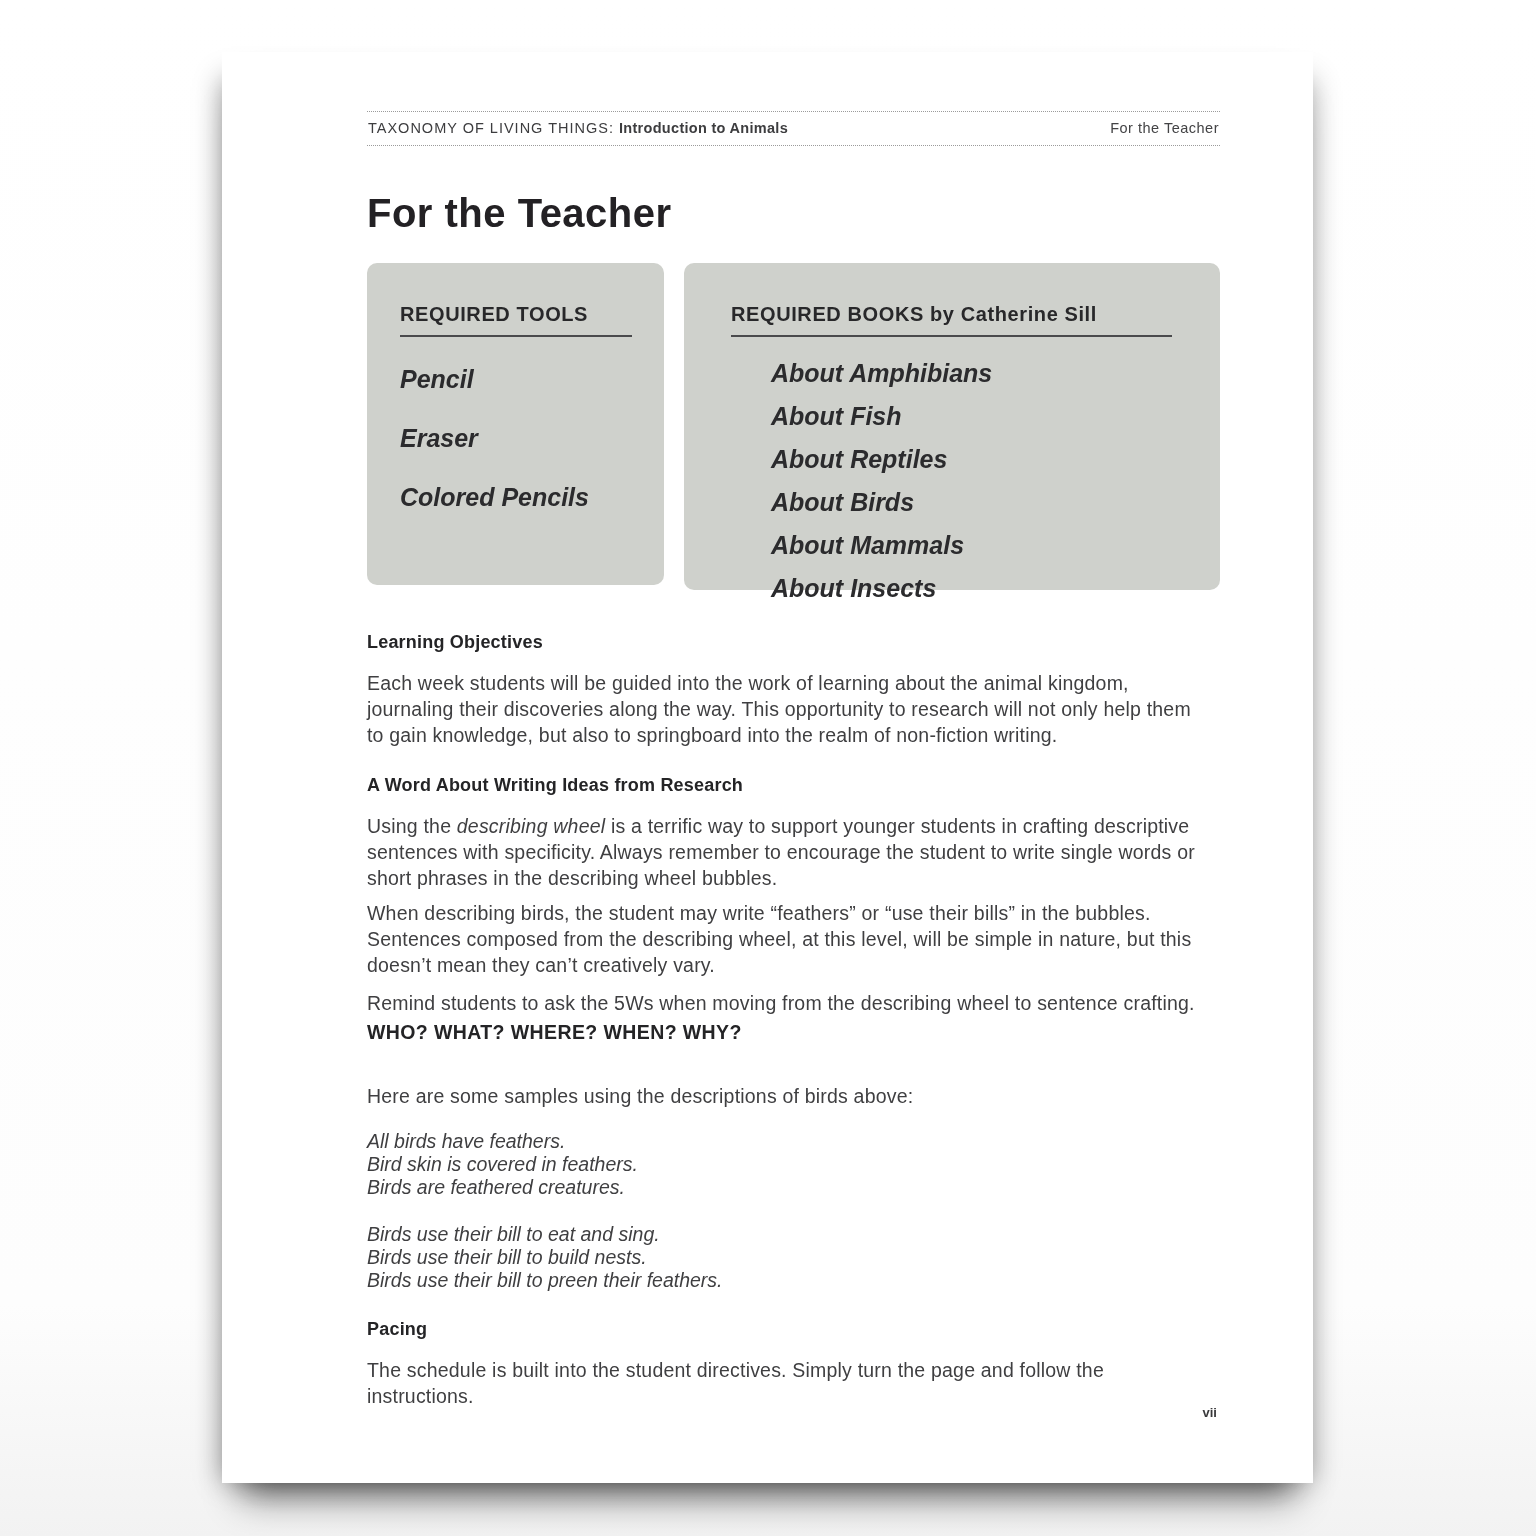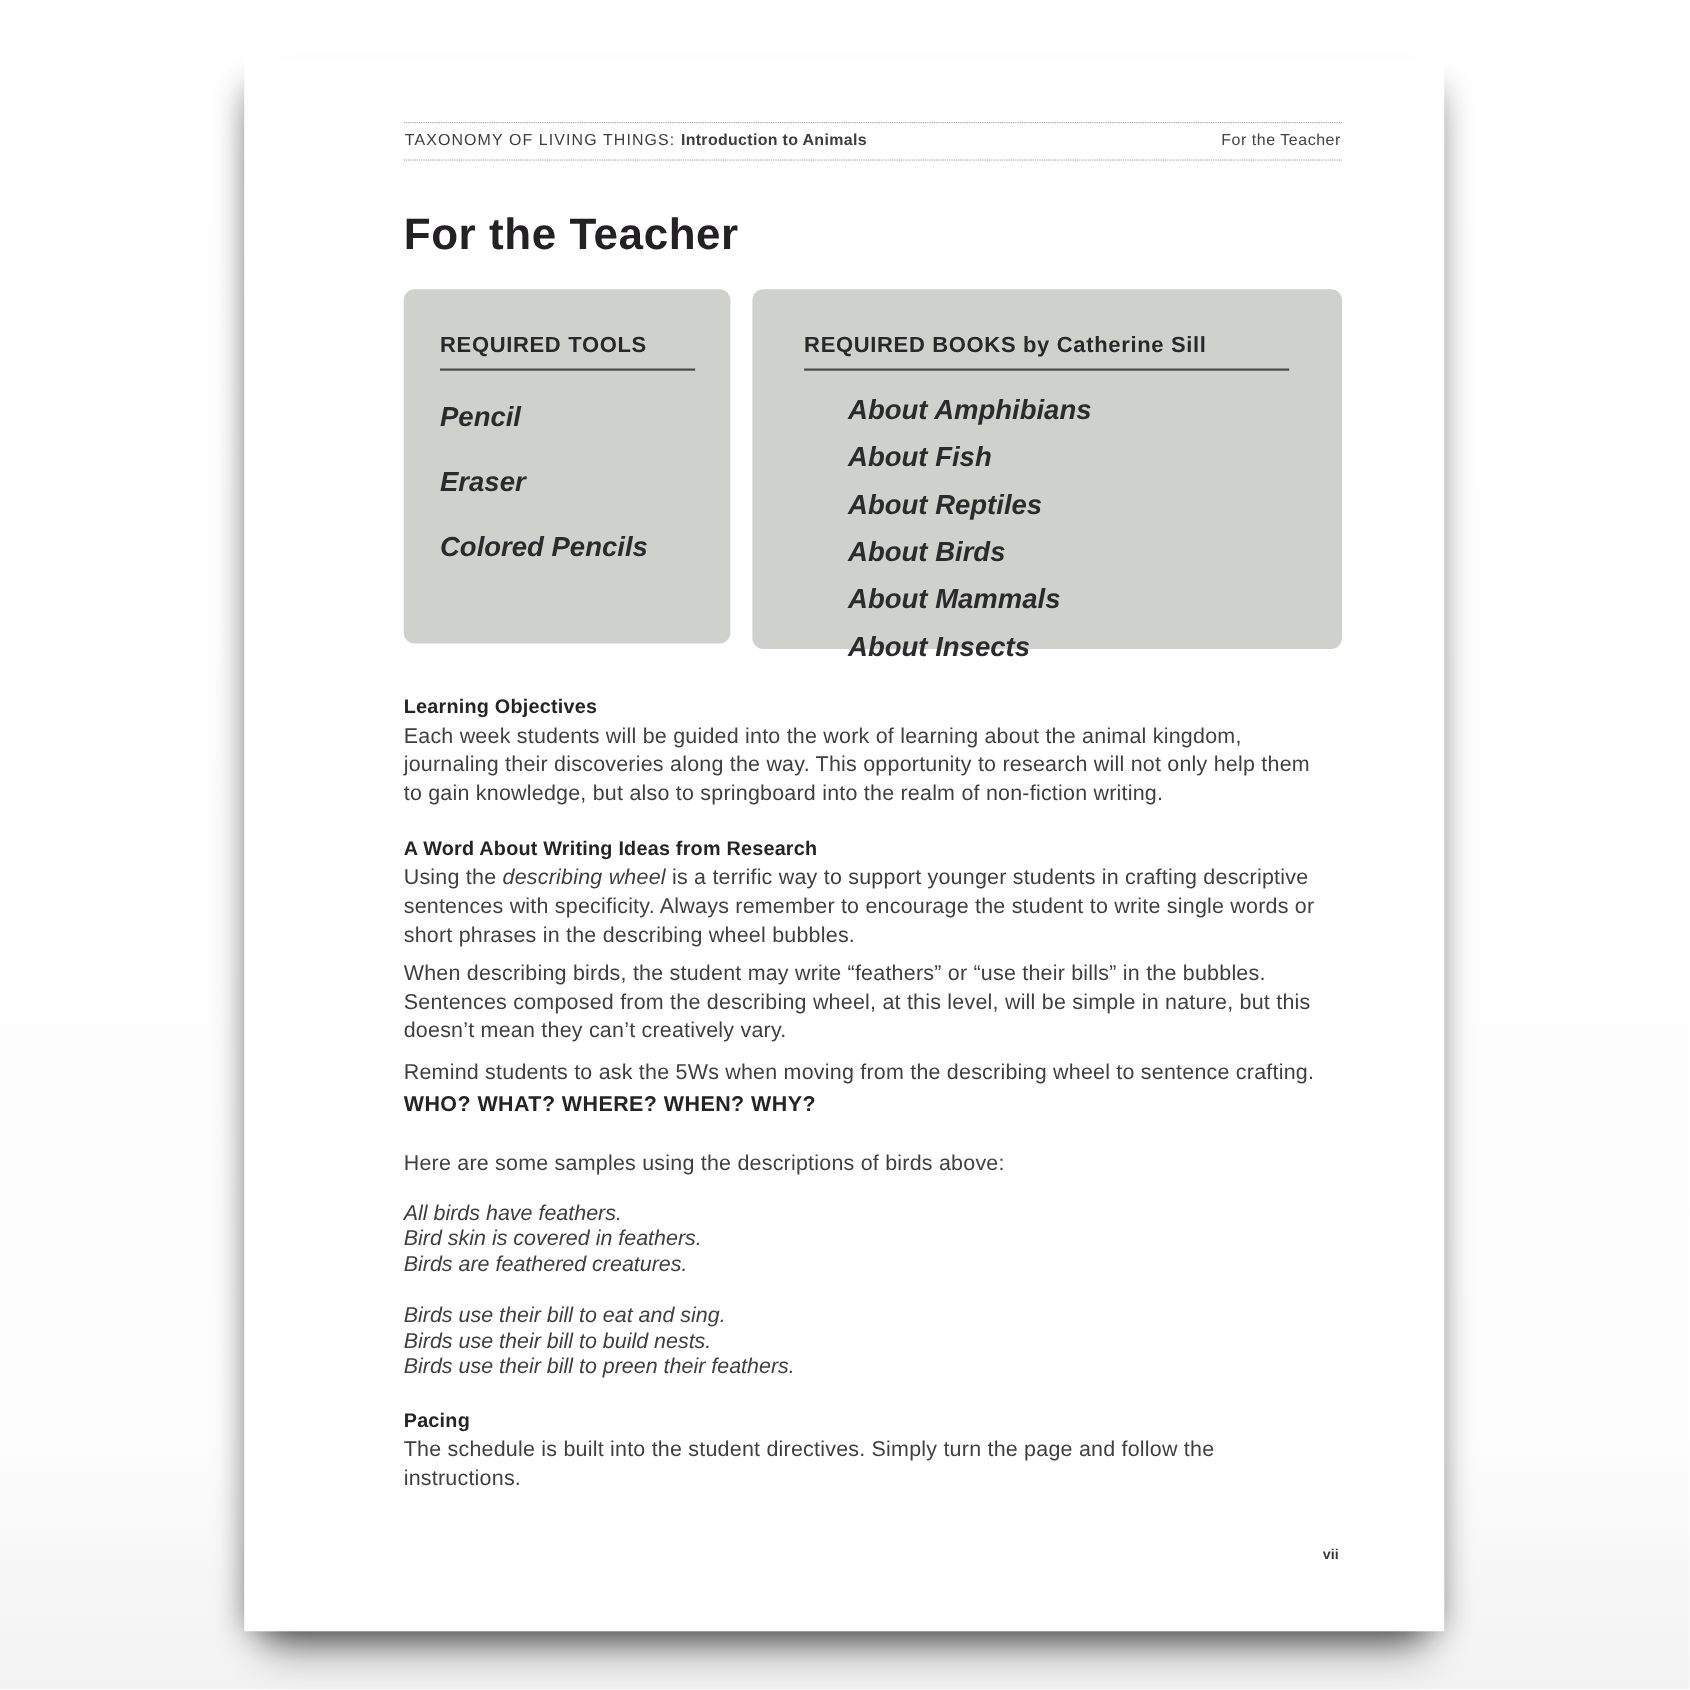--- a/index.html
+++ b/index.html
@@ -104,31 +104,31 @@
   }
   .body-text {
     font-size: 19.5px;
     line-height: 26px;
     letter-spacing: 0.2px;
     color: #3f3f41;
     max-width: 836px;
   }
   .mt-lo   { margin-top: 42px; }
   .mt-head { margin-top: 27px; }
-  .mt-body { margin-top: 3px; }
+  .mt-body { margin-top: 17px; }
   .mt-p    { margin-top: 9px; }
   .mt-rem  { margin-top: 12px; }
   .five-ws {
     margin-top: 5px;
     font-size: 19.5px;
     font-weight: bold;
     letter-spacing: 0.4px;
     color: #242426;
   }
-  .samples-intro { margin-top: 29px; }
+  .samples-intro { margin-top: 39px; }
   .samples {
     list-style: none;
     font-size: 19.5px;
     font-style: italic;
     line-height: 23px;
     color: #3f3f41;
   }
   .samples-a { margin-top: 21px; }
   .samples-b { margin-top: 24px; }
   .italic { font-style: italic; }

